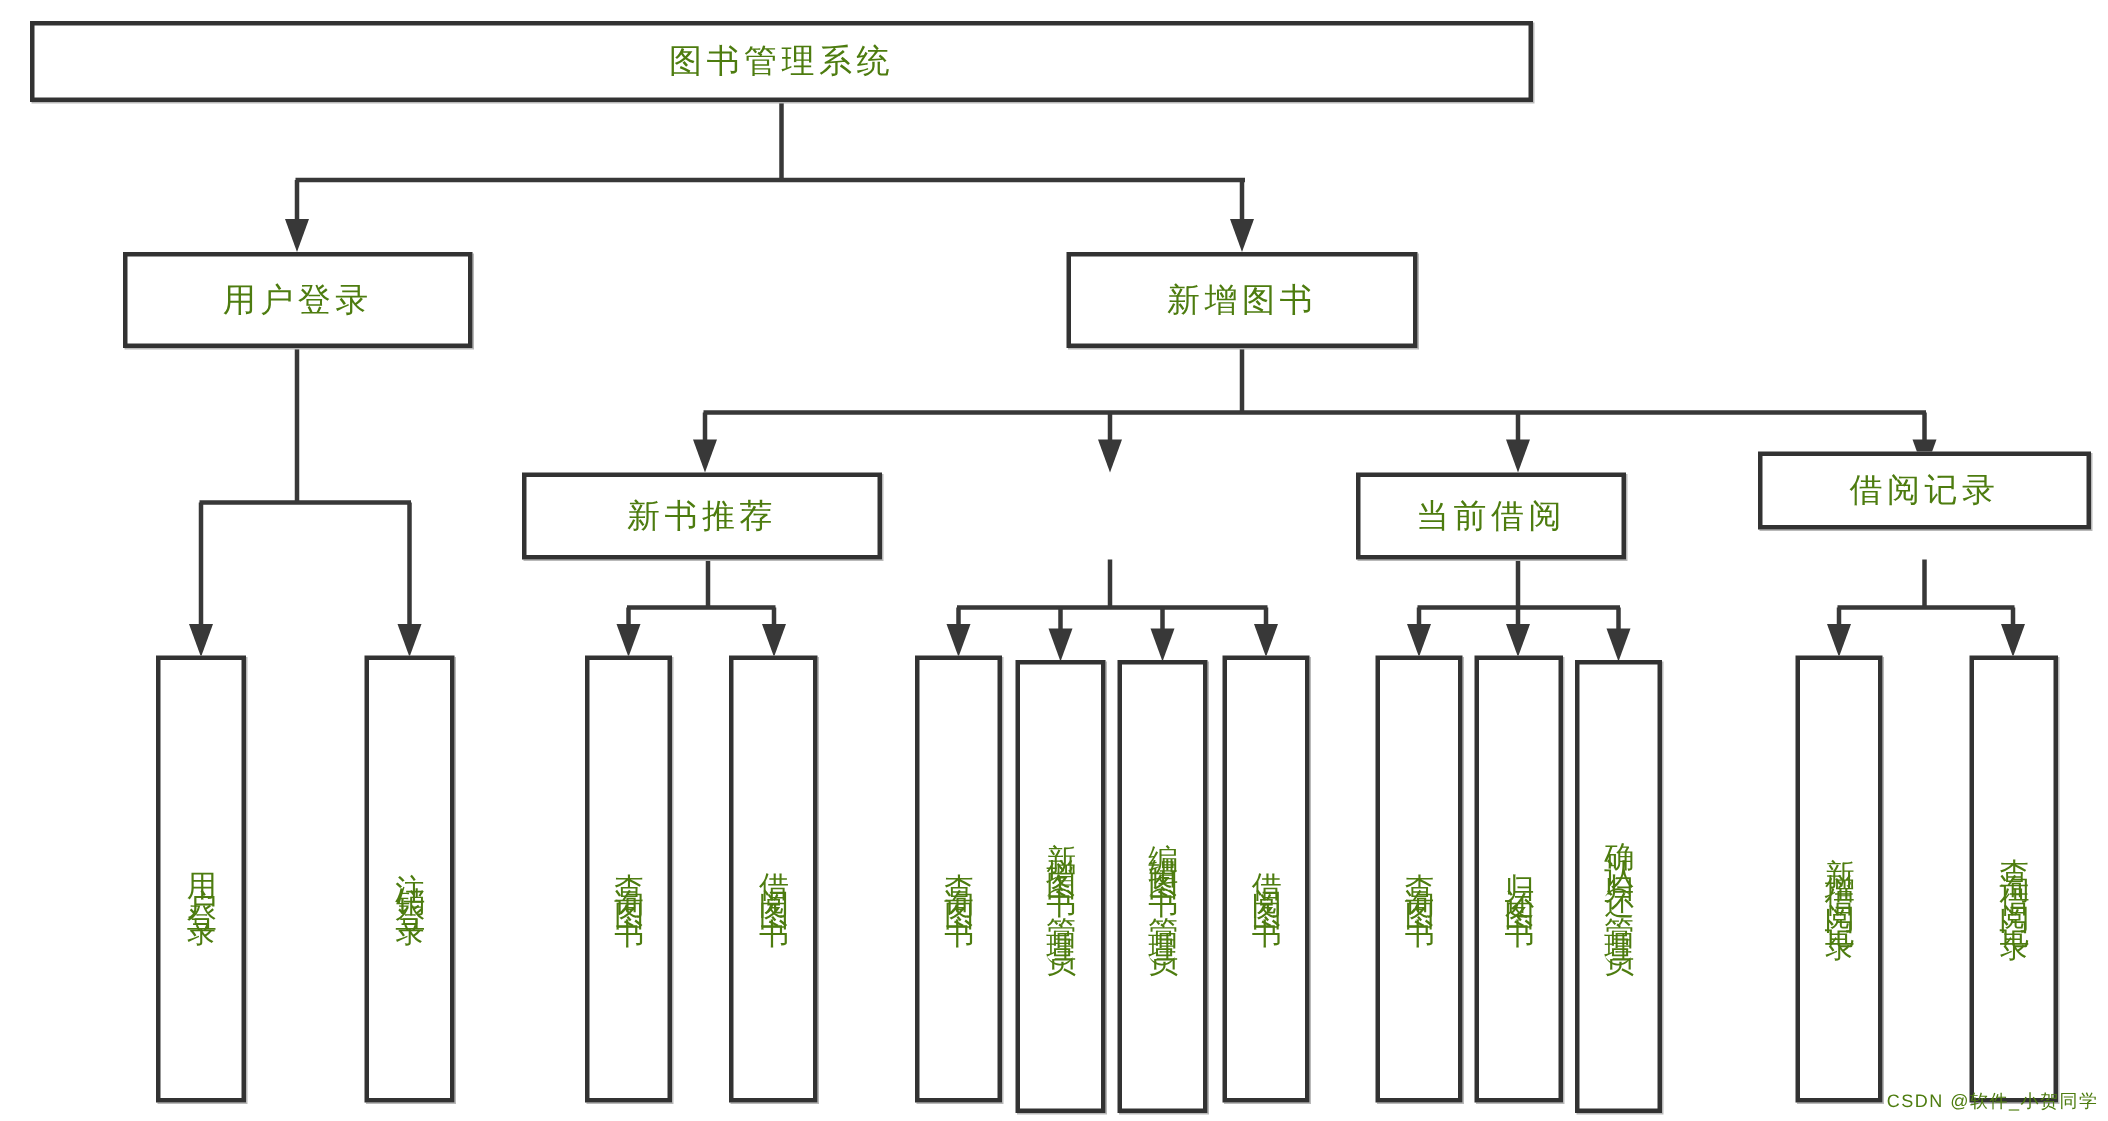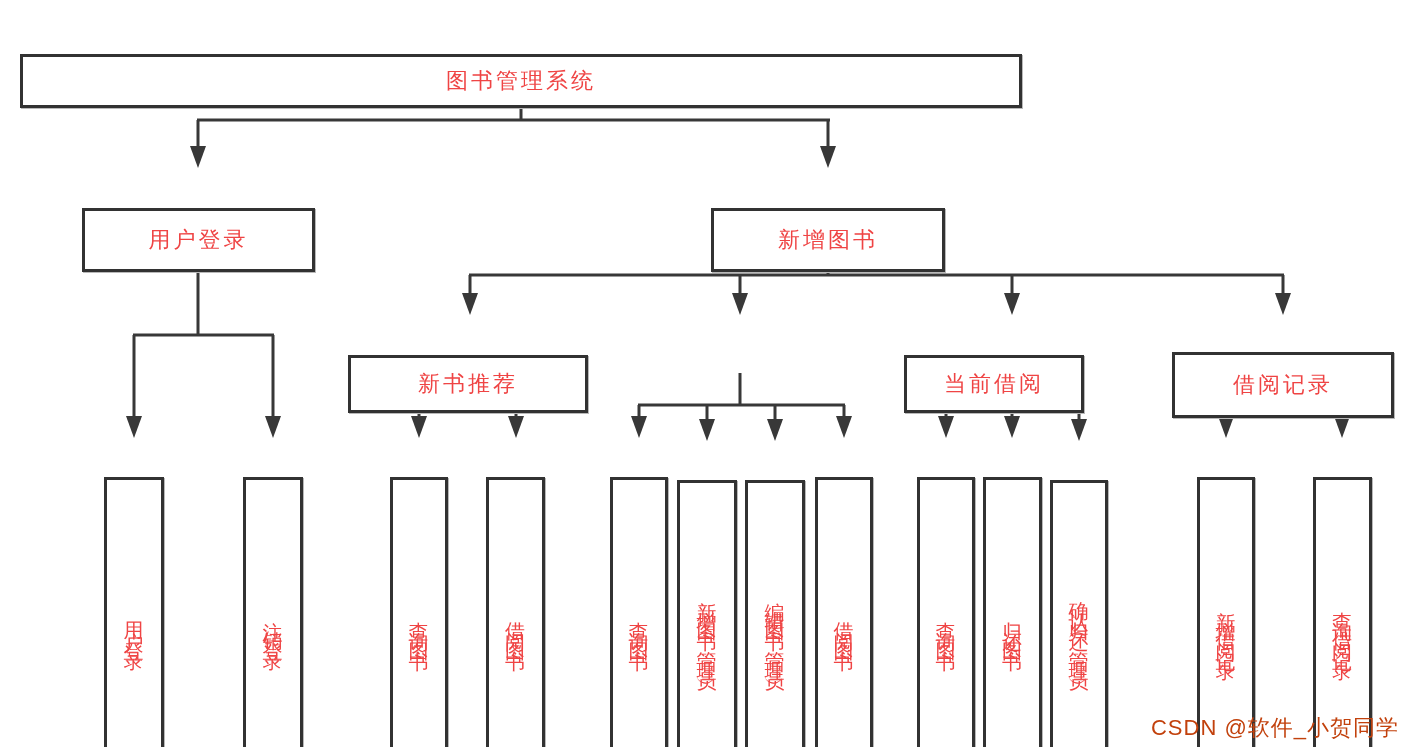--- a/index.html
+++ b/index.html
@@ -11,36 +11,35 @@
     overflow:hidden;
   }
   .connectors{position:absolute;left:0;top:0;}
   .node{
     position:absolute;
     box-sizing:border-box;
     background:#ffffff;
     border:3px solid #323232;
     box-shadow:1px 1px 0 0 #b9b9b9;
     display:flex;align-items:center;justify-content:center;
-    color:#ef4444;
-    margin-top:40px;
+    color:#4d7c0f;
   }
   .hbox{font-size:22px;letter-spacing:3px;white-space:nowrap;}
   .vbox{
     font-size:20px;
     writing-mode:vertical-rl;
     text-orientation:mixed;
     letter-spacing:10px;
     line-height:1.1;
   }
   .watermark{
     position:absolute;
     right:6px;bottom:4px;
-    color:#c2410c;
-    font-size:22px;
+    color:#4d7c0f;
+    font-size:12px;
     letter-spacing:1px;
     white-space:nowrap;
   }
 </style>
 </head>
 <body>
 
 <div class="stage">
 
   <svg class="connectors" width="1405" height="747" viewBox="0 0 1405 747" aria-hidden="true">
@@ -99,21 +98,21 @@
   <div class="node hbox" style="left:711px;top:168px;width:234px;height:64px">
     <span>新增图书</span>
   </div>
 
   <div class="node hbox" style="left:348px;top:315px;width:240px;height:58px">
     <span>新书推荐</span>
   </div>
   <div class="node hbox" style="left:904px;top:315px;width:180px;height:58px">
     <span>当前借阅</span>
   </div>
-  <div class="node hbox" style="left:1172px;top:312px;width:222px;height:66px">
+  <div class="node hbox" style="left:1172px;top:301px;width:222px;height:52px">
     <span>借阅记录</span>
   </div>
 
   <div class="node vbox" style="left:104px;top:437px;width:60px;height:298px">
     <span>用户登录</span>
   </div>
   <div class="node vbox" style="left:243px;top:437px;width:60px;height:298px">
     <span>注销登录</span>
   </div>
 

